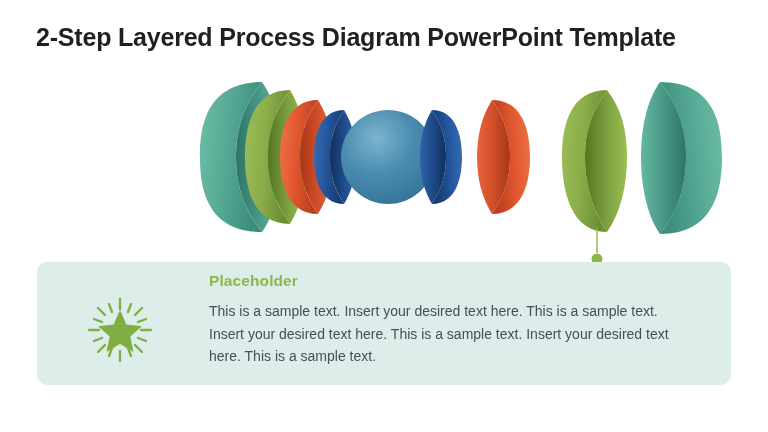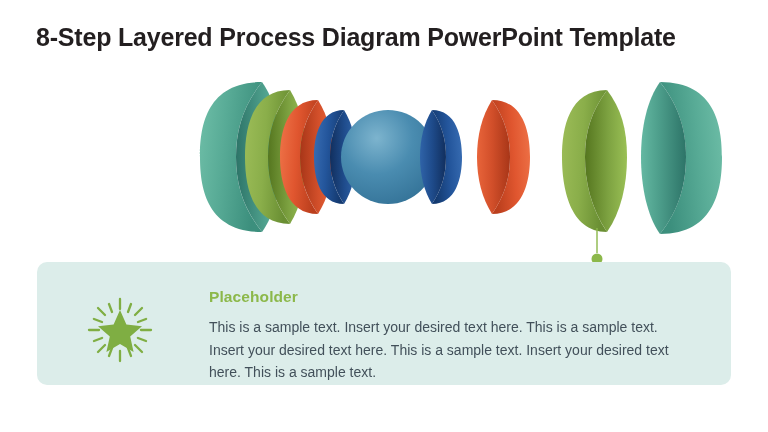--- a/index.html
+++ b/index.html
@@ -26,38 +26,38 @@
 
   
   #content-panel{
     position:absolute;left:37px;top:262px;width:694px;height:123px;
     background:#dcedea;border-radius:10px;
   }
   #panel-icon{
     position:absolute;left:86px;top:296px;width:68px;height:68px;
   }
   #panel-text{
-    position:absolute;left:209px;top:288px;width:480px;
+    position:absolute;left:209px;top:272px;width:480px;
   }
   #placeholder-heading{
     font-size:15.5px;font-weight:700;color:#8cb84a;
     margin:0 0 10px 0;letter-spacing:0.1px;
     font-family:"Liberation Sans", sans-serif;
   }
   #placeholder-body{
     font-size:14px;line-height:1.62;color:#42505a;margin:0;
     font-family:"Liberation Sans", sans-serif;
   }
 </style>
 </head>
 <body>
 
 <div id="slide">
 
-  <div id="slide-title">8-Step Layered Process Diagram PowerPoint Template</div>
+  <div id="slide-title">2-Step Layered Process Diagram PowerPoint Template</div>
 
   <div id="diagram">
     <svg width="768" height="190" viewBox="0 0 768 190" xmlns="http://www.w3.org/2000/svg">
       <defs>
 
         <linearGradient id="gTealOuter" x1="0" y1="0" x2="1" y2="0.25">
           <stop offset="0%" stop-color="#6fbfa8"></stop>
           <stop offset="45%" stop-color="#58ab96"></stop>
           <stop offset="100%" stop-color="#3c8f7d"></stop>
         </linearGradient>

